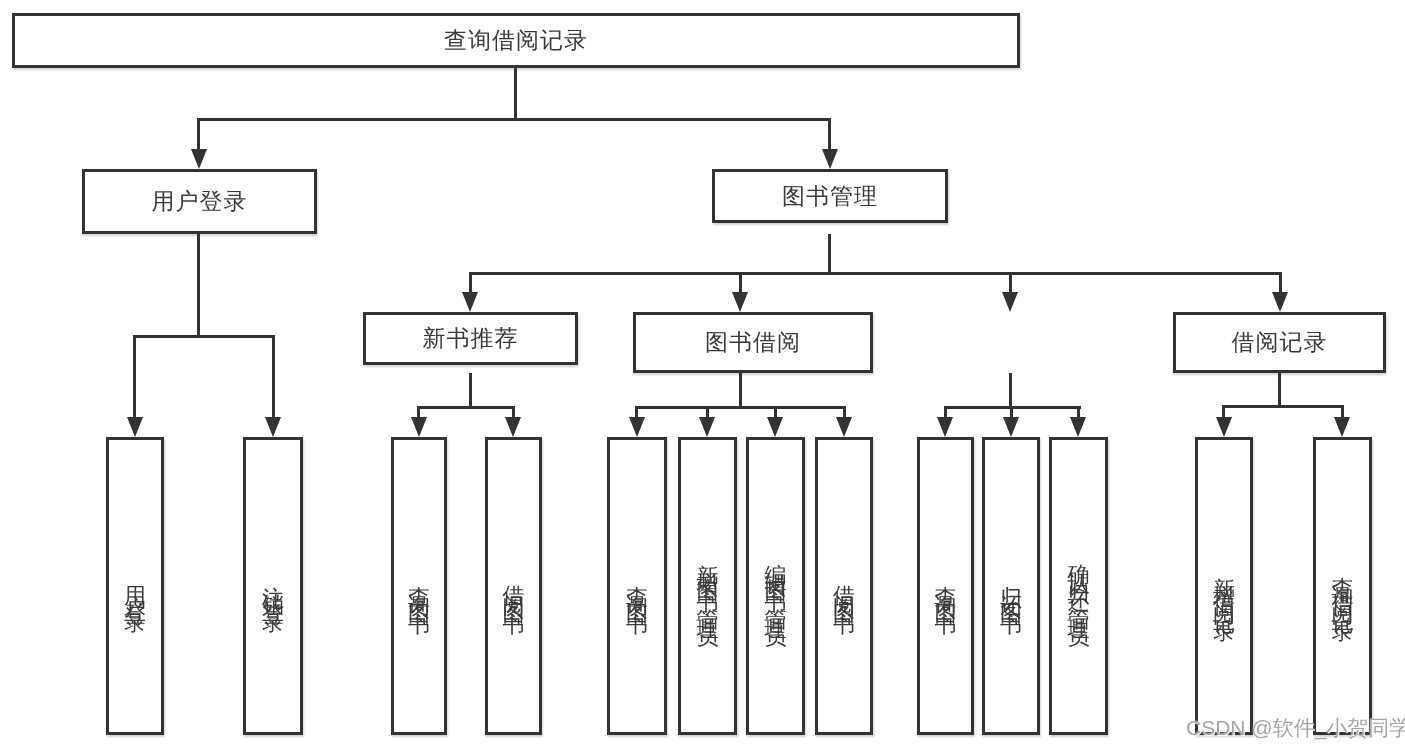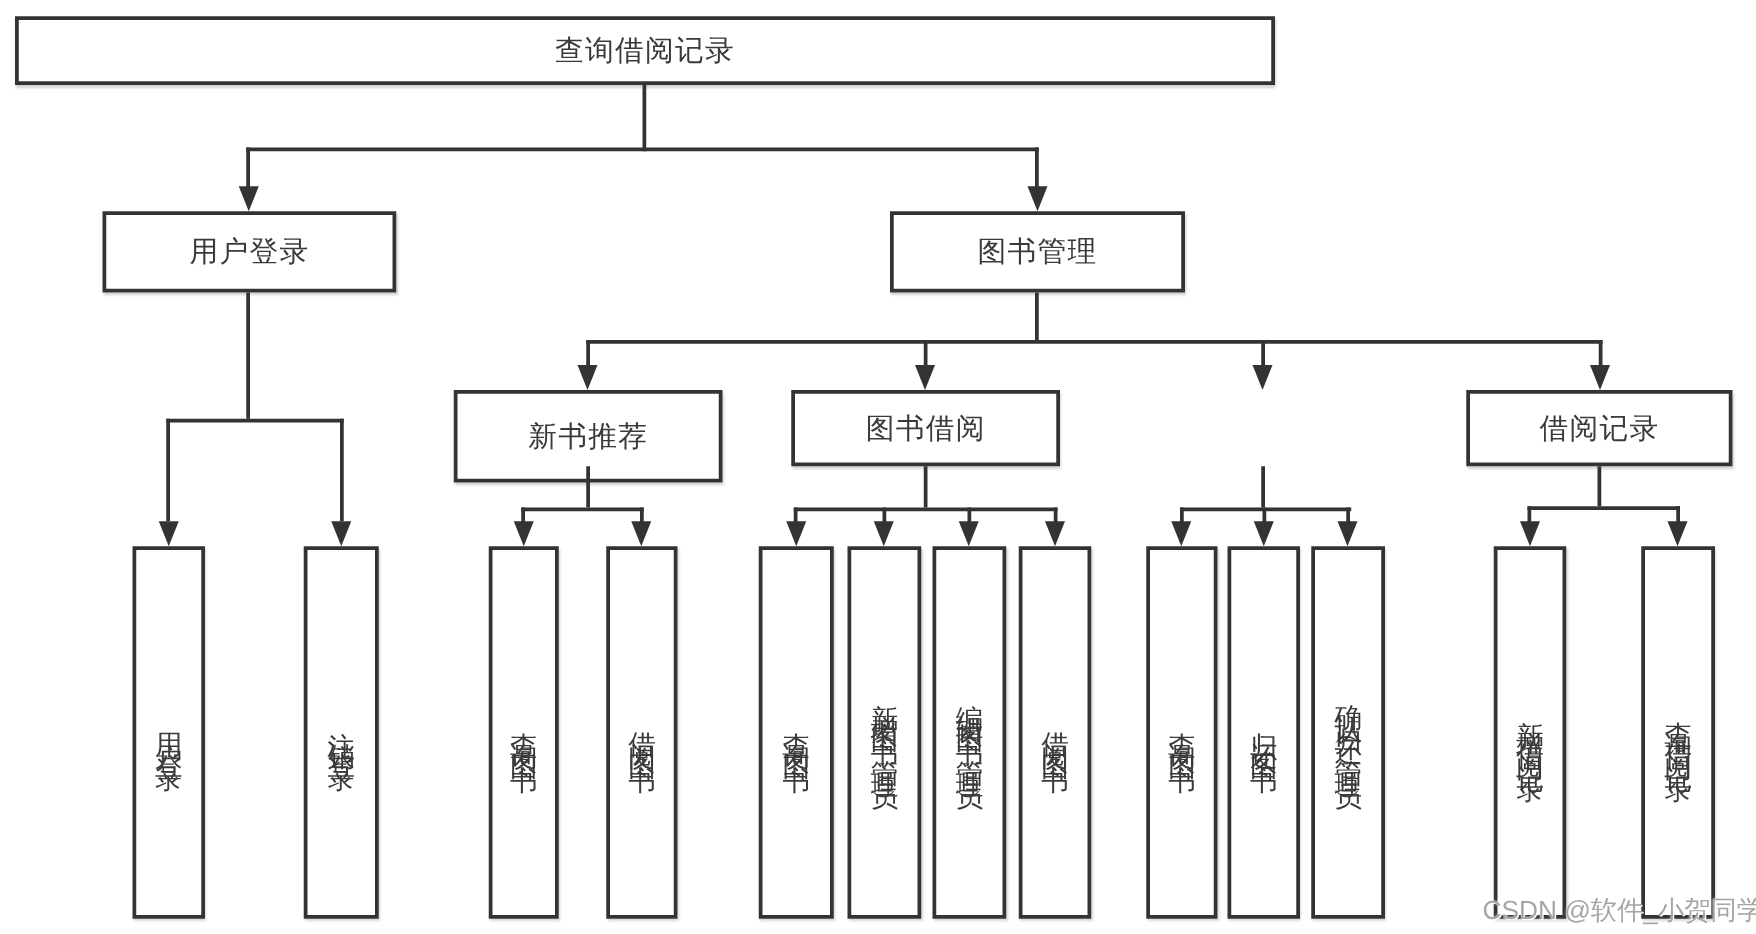--- a/index.html
+++ b/index.html
@@ -78,21 +78,21 @@
   <div class="vl" style="left:514px; top:68px; height:53px;"></div>
   <div class="hl" style="left:197px; top:118px; width:634px;"></div>
   <div class="vl" style="left:197px; top:118px; height:34px;"></div>
   <div class="ah" style="left:191px; top:149px;"></div>
   <div class="vl" style="left:828px; top:118px; height:34px;"></div>
   <div class="ah" style="left:822px; top:149px;"></div>
 
   <div class="hbox" style="left:82px; top:169px; width:235px; height:65px;">
     <span>用户登录</span>
   </div>
-  <div class="hbox" style="left:712px; top:169px; width:236px; height:65px;">
+  <div class="hbox" style="left:712px; top:169px; width:236px; height:54px;">
     <span>图书管理</span>
   </div>
 
   <div class="vl" style="left:197px; top:234px; height:101px;"></div>
   <div class="hl" style="left:133px; top:335px; width:142px;"></div>
   <div class="vl" style="left:133px; top:335px; height:82px;"></div>
   <div class="ah" style="left:127px; top:417px;"></div>
   <div class="vl" style="left:272px; top:335px; height:82px;"></div>
   <div class="ah" style="left:265px; top:417px;"></div>
 
@@ -100,24 +100,24 @@
   <div class="hl" style="left:469px; top:272px; width:813px;"></div>
   <div class="vl" style="left:469px; top:272px; height:22px;"></div>
   <div class="ah" style="left:462px; top:292px;"></div>
   <div class="vl" style="left:739px; top:272px; height:22px;"></div>
   <div class="ah" style="left:732px; top:292px;"></div>
   <div class="vl" style="left:1009px; top:272px; height:22px;"></div>
   <div class="ah" style="left:1002px; top:292px;"></div>
   <div class="vl" style="left:1279px; top:272px; height:22px;"></div>
   <div class="ah" style="left:1272px; top:292px;"></div>
 
-  <div class="hbox" style="left:363px; top:312px; width:215px; height:74px;justify-content:center;">
+  <div class="hbox" style="left:363px; top:312px; width:215px; height:53px;justify-content:center;">
     <span>新书推荐</span>
   </div>
-  <div class="hbox" style="left:633px; top:312px; width:215px; height:61px;">
+  <div class="hbox" style="left:633px; top:312px; width:240px; height:61px;">
     <span>图书借阅</span>
   </div>
   <div class="hbox" style="left:1173px; top:312px; width:213px; height:61px;">
     <span>借阅记录</span>
   </div>
 
   <div class="vl" style="left:469px; top:373px; height:33px;"></div>
   <div class="hl" style="left:417px; top:406px; width:98px;"></div>
   <div class="vl" style="left:417px; top:406px; height:12px;"></div>
   <div class="ah" style="left:411px; top:417px;"></div>

